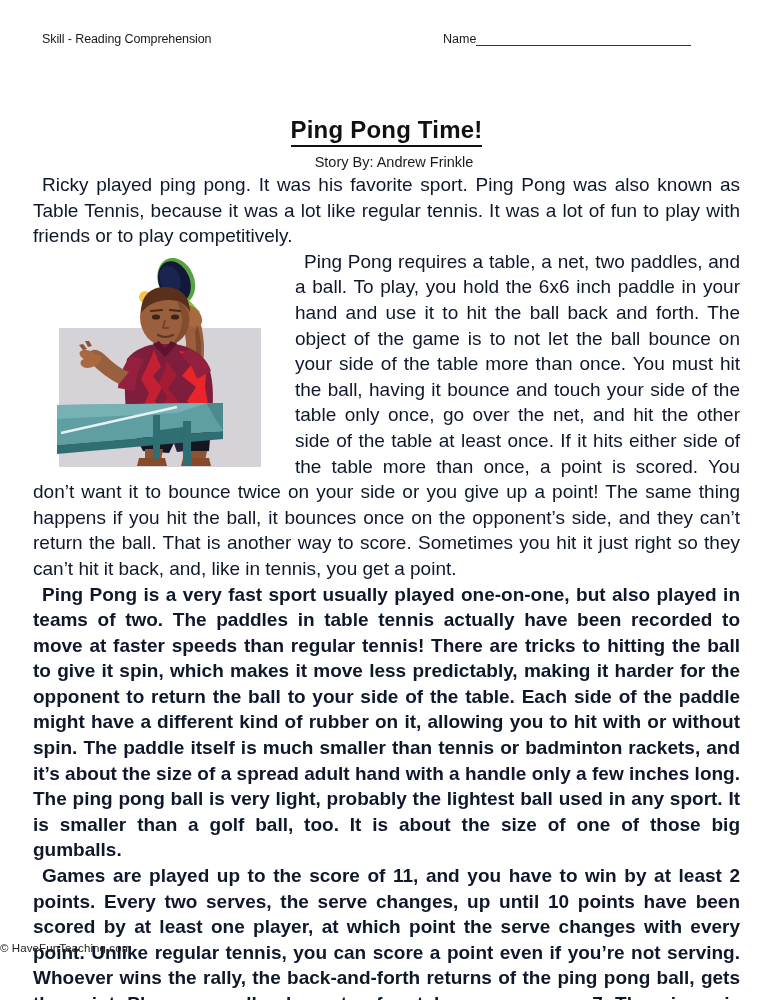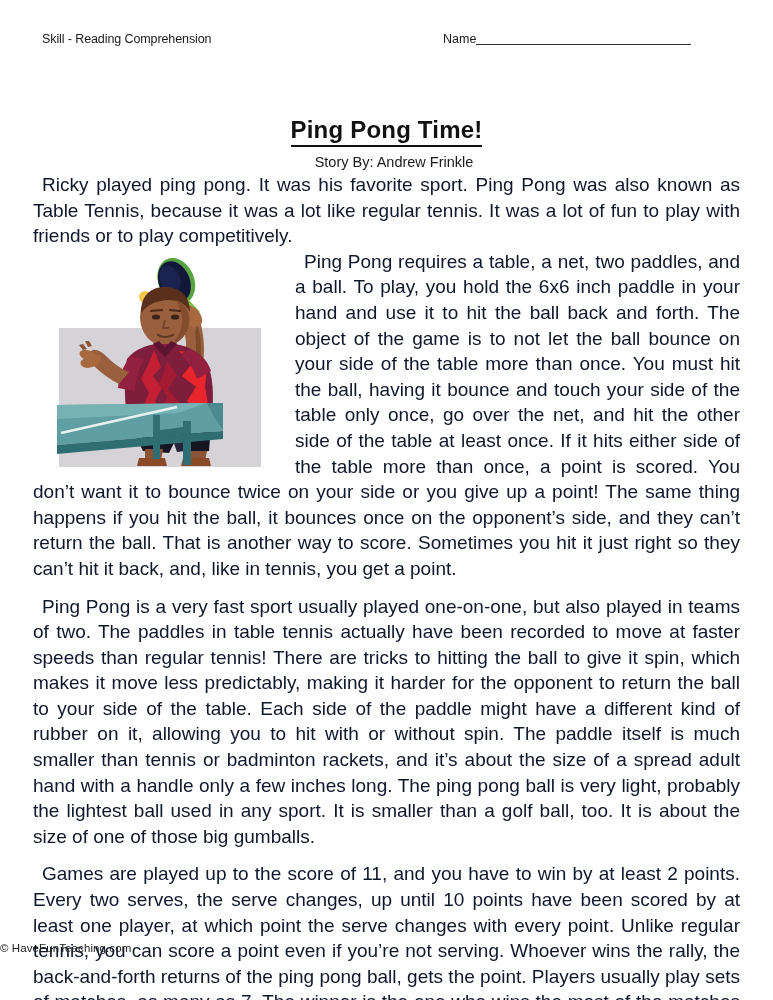--- a/index.html
+++ b/index.html
@@ -40,21 +40,21 @@
     font-size: 12.5px;
     letter-spacing: -0.1px;
     white-space: nowrap;
     color: #1a1a1a;
   }
   .name-field {
     position: absolute;
     left: 443px;
     top: 0;
     display: flex;
-    align-items: flex-start;
+    align-items: center;
     white-space: nowrap;
   }
   .name-label {
     font-size: 12.5px;
     color: #1a1a1a;
   }
   .name-rule {
     display: inline-block;
     width: 215px;
     border-bottom: 1.4px solid #333333;
@@ -98,21 +98,21 @@
     font-size: 19px;
     line-height: 25.6px;
     text-align: justify;
     color: #0f172a;
   }
   .content p {
     margin: 0 0 0 0;
     text-align: justify;
     text-justify: inter-word;
   }
-  .content p + p { margin-top: 12px; }
+  .content p + p { margin-top: 0px; font-weight: bold; }
   .indent::before {
     content: "";
     display: inline-block;
     width: 9px;
   }
 
   
   .illustration {
     float: left;
     width: 224px;

